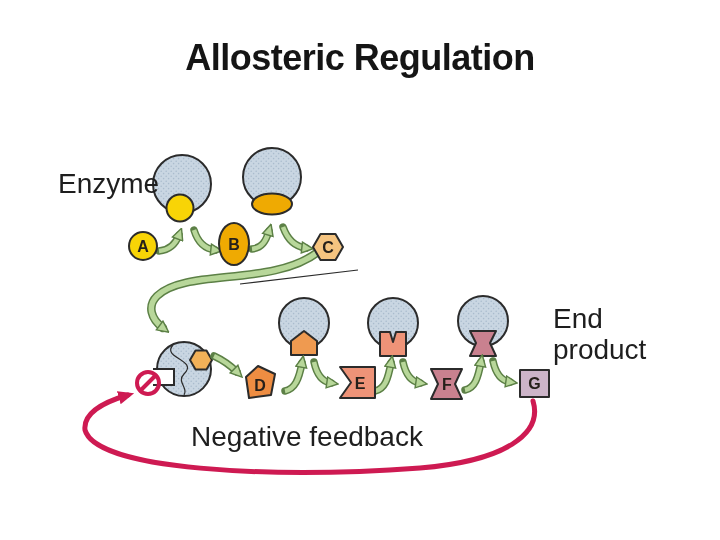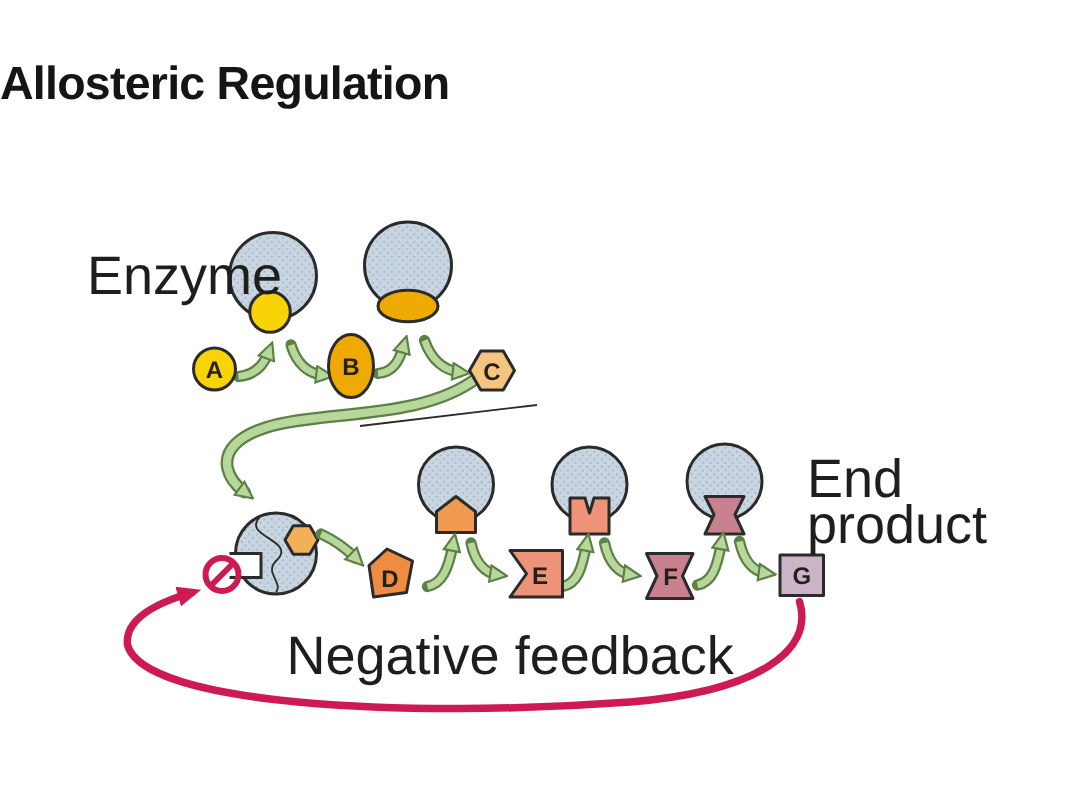--- a/index.html
+++ b/index.html
@@ -1,21 +1,21 @@
 <!DOCTYPE html>
 <html><head>
 <meta charset="utf-8">
 <style>
   html,body{margin:0;padding:0;background:#888;}
   .slide{position:relative;width:720px;height:540px;background:#ffffff;overflow:hidden;
          font-family:"Liberation Sans",sans-serif;}
-  .title{position:absolute;top:40px;left:0;width:720px;text-align:left;
-         font-size:31px;font-weight:600;letter-spacing:-0.5px;color:#151515;line-height:1;}
-  .lbl{position:absolute;font-size:36px;color:#1e1e1e;white-space:nowrap;line-height:31px;}
-  .lbl span{display:block;}
+  .title{position:absolute;top:40px;left:0;width:720px;text-align:center;
+         font-size:36px;font-weight:600;letter-spacing:-0.5px;color:#151515;line-height:1;}
+  .lbl{position:absolute;font-size:28px;color:#1e1e1e;white-space:nowrap;line-height:31px;}
+  .lbl span{display:block;margin-left:15px;}
   svg{position:absolute;left:0;top:0;}
   .ga-o{fill:none;stroke:#5c8046;stroke-width:7.5;stroke-linecap:round;}
   .ga{fill:none;stroke:#b8d79a;stroke-width:4.5;}
   .ga-long-o{fill:none;stroke:#5c8046;stroke-width:8.5;stroke-linecap:round;}
   .ga-long{fill:none;stroke:#b8d79a;stroke-width:5.5;}
   .shape{stroke:#2b2b2b;stroke-width:2;stroke-linejoin:round;}
   .thin{stroke:#2b2b2b;stroke-width:1.2;fill:none;}
   .mol{font-family:"Liberation Sans",sans-serif;font-size:16px;font-weight:bold;
        fill:#26201a;text-anchor:middle;}
   .feedback{fill:none;stroke-width:5;stroke-linecap:round;}

